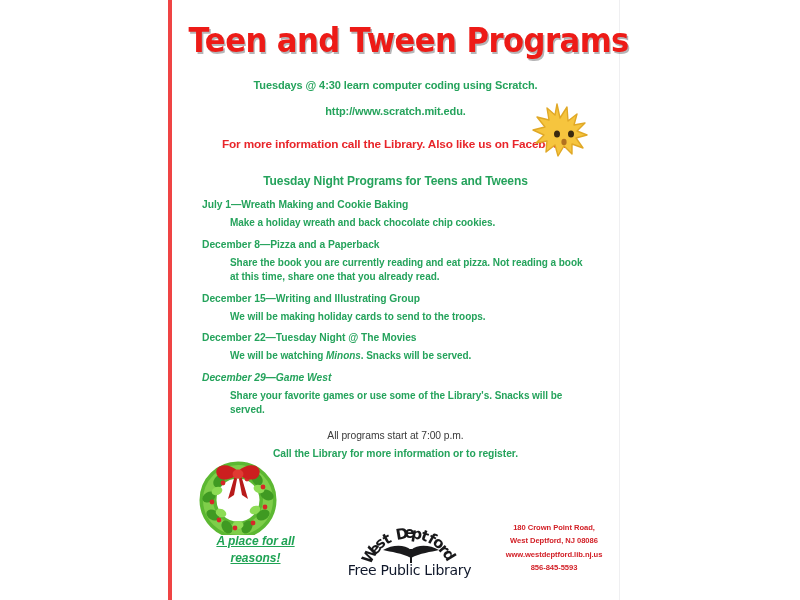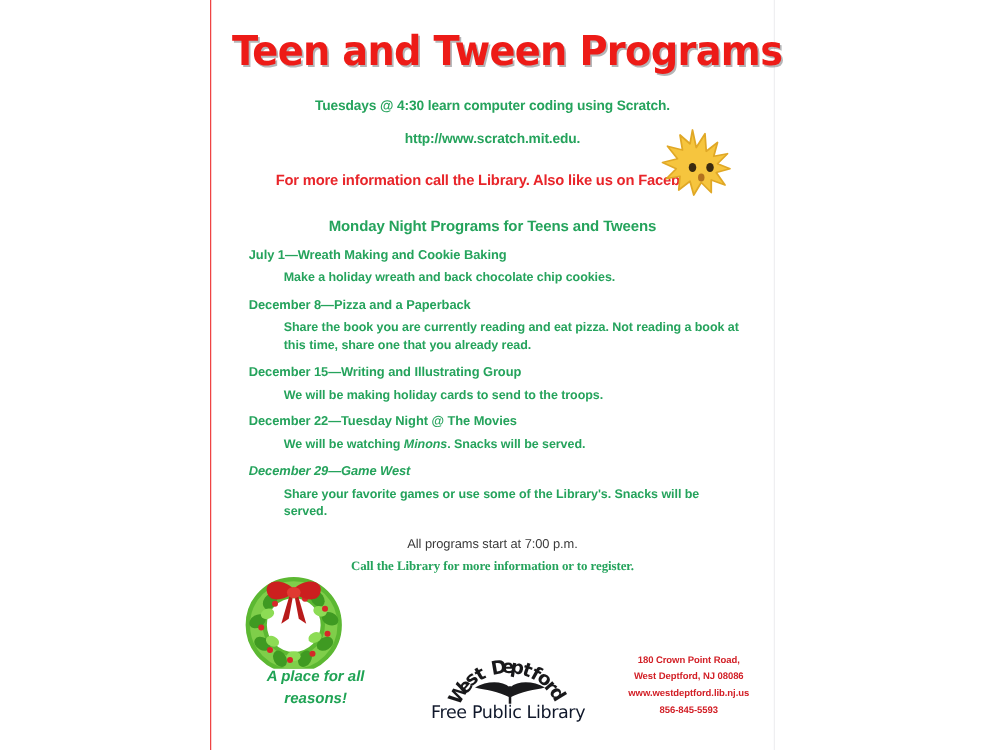--- a/index.html
+++ b/index.html
@@ -16,21 +16,21 @@
   }
 
   
   #flyer-page {
     position: absolute;
     left: 168px;
     top: 0;
     width: 452px;
     height: 600px;
     background: #ffffff;
-    border-left: 1px solid #ef4444;
+    border-left: 4px solid #ef4444;
     border-right: 1px solid #efeff1;
     box-sizing: border-box;
   }
 
   
   #title-block {
     text-align: center;
     padding-top: 24px;
   }
   #page-title {
@@ -114,21 +114,20 @@
     font-size: 10.3px;
     color: #3a3a3a;
     letter-spacing: -0.05px;
   }
   #closing-call {
     font-weight: bold;
     font-size: 10.3px;
     color: #25a35c;
     margin-top: 7px;
     letter-spacing: -0.05px;
-    font-family: Liberation Serif, serif;
   }
 
   
   #wreath-image {
     position: absolute;
     left: 25px;
     top: 455px;
     width: 82px;
     height: 80px;
   }
@@ -145,20 +144,21 @@
     position: absolute;
     left: 26px;
     top: 28px;
     width: 115px;
     text-align: center;
     font-weight: bold;
     font-style: italic;
     font-size: 12px;
     line-height: 1.4;
     color: #1fa354;
+    text-decoration: underline;
   }
   #library-logo {
     position: absolute;
     left: 170px;
     top: 8px;
     width: 135px;
     height: 72px;
   }
   #logo-arc-text {
     position: absolute;
@@ -221,21 +221,21 @@
 
   <svg id="scratch-sprite" viewBox="0 0 72 72">
     <path d="M30 8 L33 22 L40 11 L41 25 L50 18 L47 29 L58 27 L50 35 L60 39 L49 42
              L56 52 L45 48 L45 58 L37 50 L31 60 L28 49 L19 56 L20 45 L9 47 L17 39
              L6 34 L18 31 L10 21 L22 24 L20 12 L28 19 Z" fill="#f6c53e" stroke="#e0a826" stroke-width="1.4" stroke-linejoin="round"></path>
     <ellipse cx="30" cy="38" rx="3" ry="3.6" fill="#3a2a10"></ellipse>
     <ellipse cx="44" cy="38" rx="3" ry="3.6" fill="#3a2a10"></ellipse>
     <ellipse cx="37" cy="46" rx="2.6" ry="3.2" fill="#b3721f"></ellipse>
   </svg>
 
-  <div id="schedule-heading">Monday Night Programs for Teens and Tweens</div>
+  <div id="schedule-heading">Tuesday Night Programs for Teens and Tweens</div>
 
   <div id="program-list">
 
     <div class="program-entry">
       <div class="program-date"><span>July 1</span><span>—</span><span class="prog-title">Wreath Making and Cookie Baking</span></div>
       <div class="program-desc">Make a holiday wreath and back chocolate chip cookies.</div>
     </div>
 
     <div class="program-entry">
       <div class="program-date"><span>December 8</span><span>—</span><span class="prog-title">Pizza and a Paperback</span></div>

